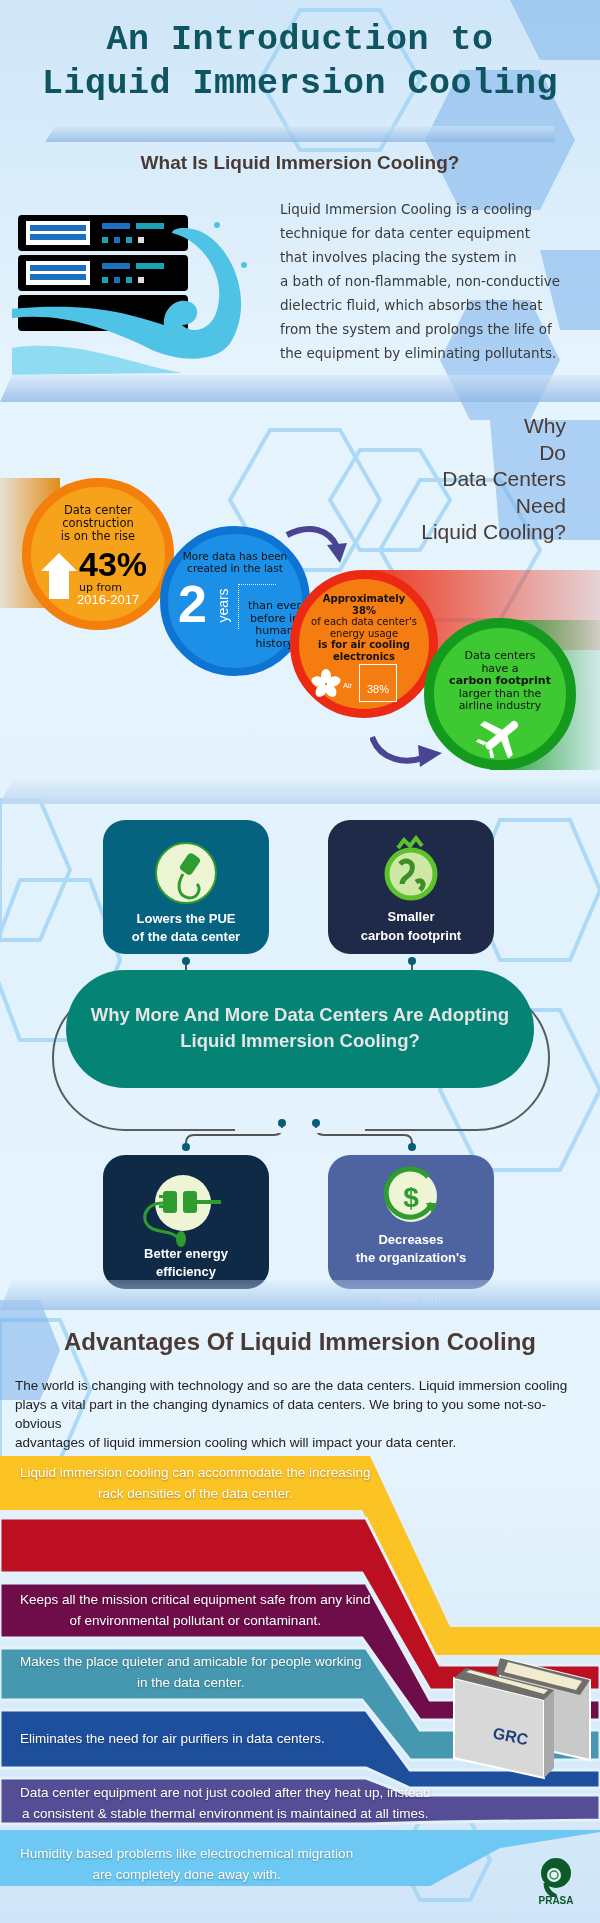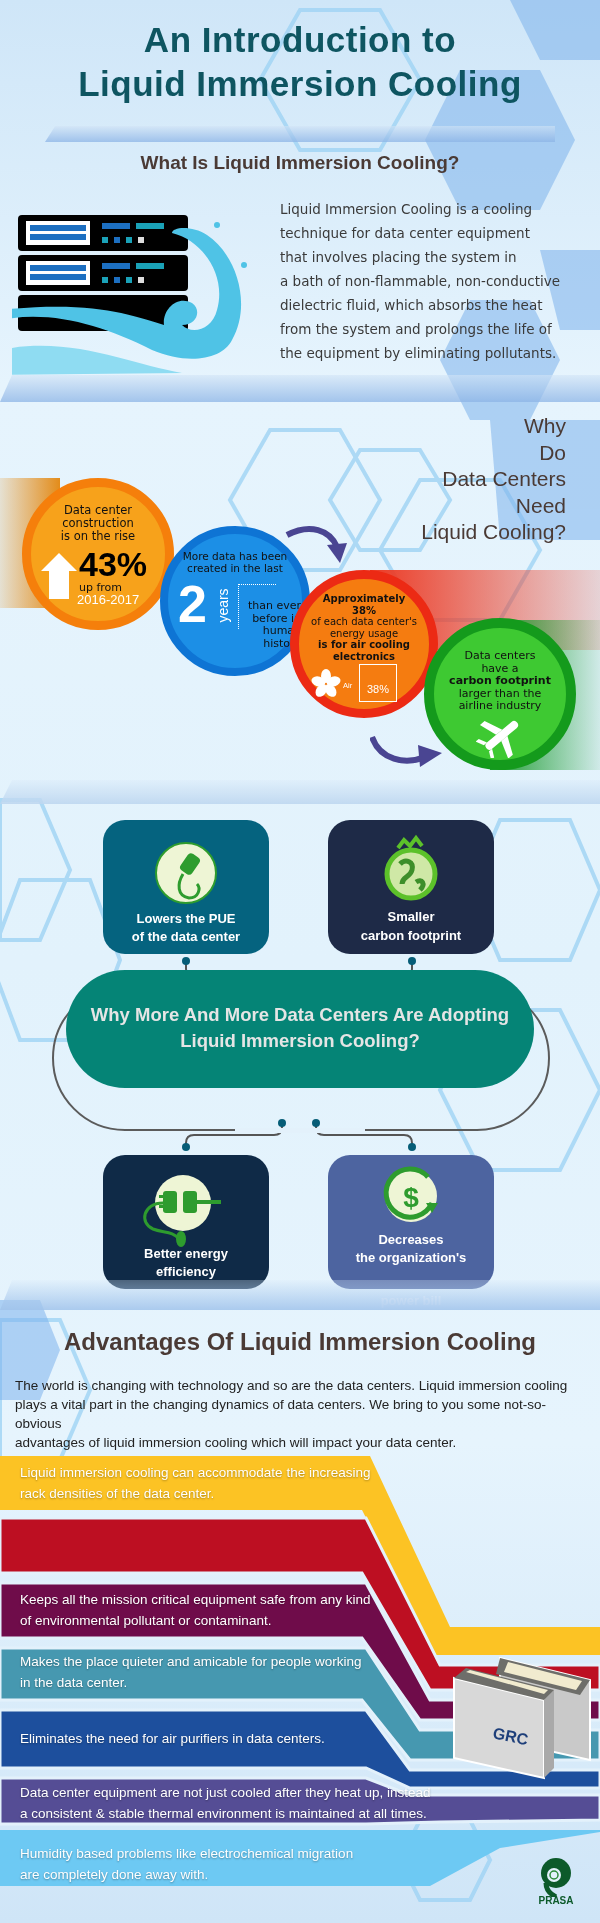--- a/index.html
+++ b/index.html
@@ -4,38 +4,38 @@
 <style>
 *{box-sizing:border-box;margin:0;padding:0;}
 body{width:600px;height:1923px;overflow:hidden;background:#e3f1fb;font-family:"DejaVu Sans",sans-serif;position:relative;}
 .page{position:relative;width:600px;height:1923px;overflow:hidden;
  background:linear-gradient(180deg,#cfe6f8 0%,#e6f4fd 20%,#e2f2fc 50%,#e6f4fd 75%,#cfe5f7 100%);}
 .hex{position:absolute;}
 .band{position:absolute;left:0;width:600px;height:26px;
  background:linear-gradient(180deg,rgba(210,228,246,.6),rgba(140,180,230,.75));
  clip-path:polygon(2% 0,100% 0,100% 100%,0 100%);}
 .title{position:absolute;left:0;top:18px;width:600px;text-align:center;color:#0e5561;
- font-family:Liberation Sans, sans-serif;font-weight:bold;font-size:35px;line-height:44px;letter-spacing:.5px;}
+ font-family:Liberation Mono, monospace;font-weight:bold;font-size:35px;line-height:44px;letter-spacing:.5px;}
 .h2{position:absolute;left:0;width:600px;text-align:center;color:#4a3a35;
  font-family:"Liberation Sans",sans-serif;font-weight:bold;}
 .intro-text{position:absolute;left:280px;top:197px;width:310px;font-family:"DejaVu Sans",sans-serif;
  font-size:13.5px;line-height:24px;color:#3a3a3a;}
 .why-title{position:absolute;right:34px;top:413px;text-align:right;color:#4a3a35;
  font-family:"Liberation Sans",sans-serif;font-size:21px;line-height:26.5px;}
 .stripe{position:absolute;height:92px;}
 .circle{position:absolute;border-radius:50%;text-align:center;color:#111;font-size:11px;line-height:13px;}
 .card{position:absolute;width:166px;height:134px;border-radius:22px;color:#fff;text-align:center;
  font-family:"Liberation Sans",sans-serif;font-weight:bold;font-size:13px;line-height:18px;}
 .card .lbl{position:absolute;left:0;width:100%;}
 .pill{position:absolute;left:66px;top:970px;width:468px;height:118px;border-radius:59px;background:#058476;
  color:#e5e5e5;text-align:center;font-family:"Liberation Sans",sans-serif;font-weight:bold;font-size:18.5px;line-height:26px;padding-top:32px;}
 .pill-outline{position:absolute;left:52px;top:985px;width:498px;height:146px;border:2px solid #5b5b5b;border-radius:73px;}
 .gap{position:absolute;height:5px;background:#e3f1fb;}
 .adv{position:absolute;left:0;color:#fff;font-family:"Liberation Sans",sans-serif;font-size:13.5px;line-height:21px;
- padding-left:20px;text-shadow:0 1px 2px rgba(0,0,0,.35);}
+ padding-left:20px;text-shadow:0 1px 2px rgba(0,0,0,.35);text-align:center;}
 .adv-intro{position:absolute;left:15px;top:1376px;width:575px;font-family:"Liberation Sans",sans-serif;font-size:13.5px;line-height:19px;color:#222;}
 </style>
 </head>
 <body>
 
 <div class="page">
 
   <svg class="hex" style="left:0;top:0" width="600" height="1923">
     <g fill="none" stroke="#9fd3f4" stroke-width="4" opacity=".8">
       <polygon points="300,10 380,10 420,80 380,150 300,150 260,80"></polygon>
@@ -143,21 +143,21 @@
   </div>
 
   <div class="circle" style="left:160px;top:526px;width:150px;height:150px;background:#1c8fe6;border:8px solid #0e74d4;">
     <div style="padding-top:16px;font-size:10.5px;line-height:12px;">
       <div>More data has been</div>
       <div>created in the last</div>
     </div>
     <div style="position:absolute;left:10px;top:44px;color:#fff;font-family:'Liberation Sans',sans-serif;font-weight:bold;font-size:52px;line-height:52px;">2</div>
     <div style="position:absolute;left:38px;top:65px;color:#fff;font-family:'Liberation Sans',sans-serif;font-size:14px;transform:rotate(-90deg);">years</div>
     <div style="position:absolute;left:70px;top:50px;width:38px;height:45px;border:1px dotted #fff;border-right:none;border-bottom:none;"></div>
-    <div style="position:absolute;left:80px;top:66px;text-align:right;font-size:11px;line-height:12.5px;">
+    <div style="position:absolute;left:80px;top:66px;text-align:center;font-size:11px;line-height:12.5px;">
       <div>than ever</div>
       <div>before in</div>
       <div>human</div>
       <div>history</div>
     </div>
   </div>
 
   <div class="circle" style="left:290px;top:570px;width:148px;height:148px;background:#f57c10;border:9px solid #ec2a14;">
     <div style="padding-top:14px;font-size:10px;line-height:11.5px;">
       <div style="font-weight:bold;">Approximately</div>

